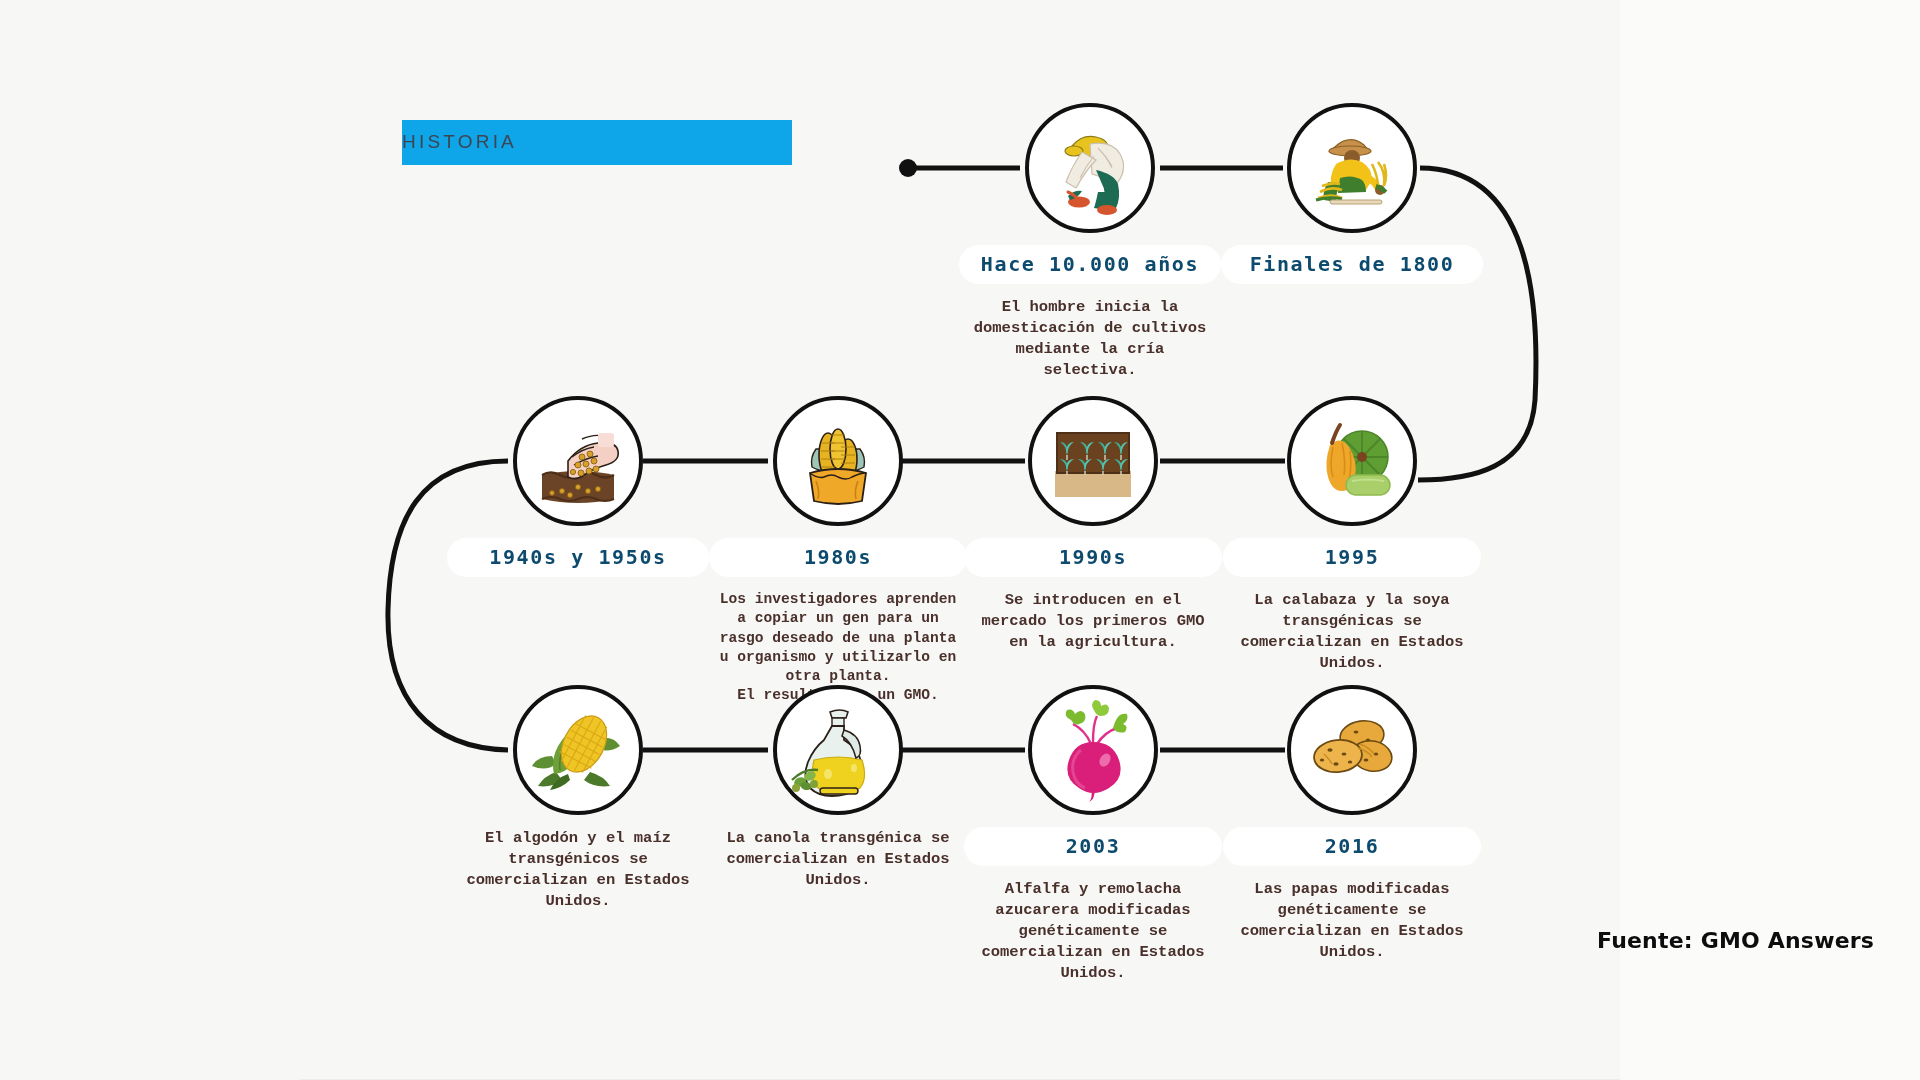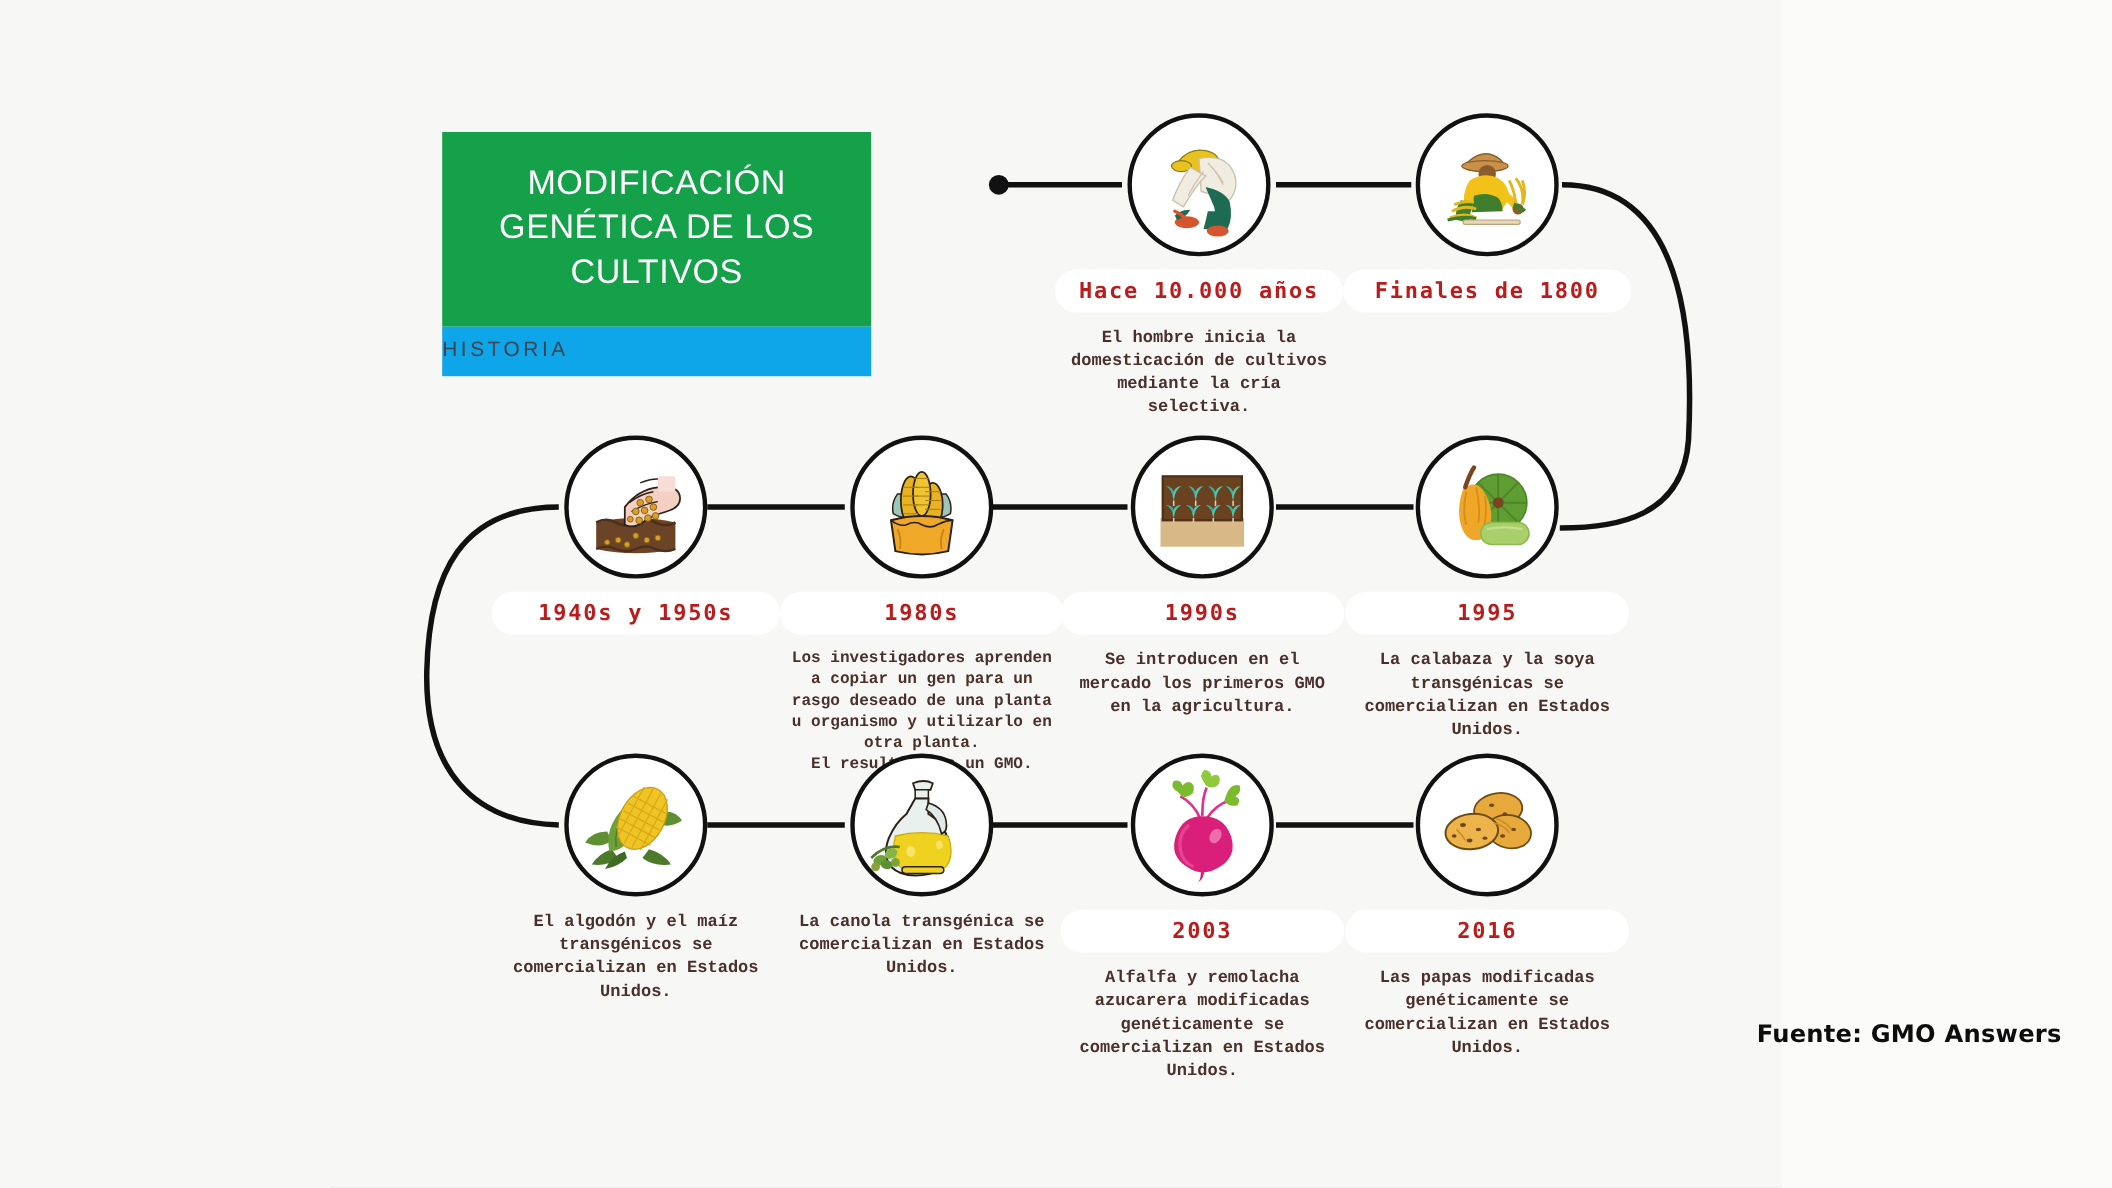--- a/index.html
+++ b/index.html
@@ -101,21 +101,21 @@
     align-items: center;
     justify-content: center;
   }
   .circle svg { display: block; }
 
   .label {
     margin: 12px auto 0;
     background: #ffffff;
     border-radius: 22px;
     padding: 9px 6px 10px;
-    color: #b91c1c;
+    color: #0c4a6e;
     font-family: "DejaVu Sans Mono", monospace;
     font-size: 20px;
     font-weight: 700;
     letter-spacing: 1.6px;
     white-space: nowrap;
     line-height: 1;
   }
   .label.w-wide { width: 262px; }
   .label.w-std  { width: 258px; }
 
@@ -164,25 +164,20 @@
     <line x1="768" y1="461" x2="643" y2="461" stroke="#111111" stroke-width="5"></line>
 
     <path d="M 508 461 C 420 461 390 520 388 610 C 386 700 430 748 508 750" fill="none" stroke="#111111" stroke-width="5"></path>
 
     <line x1="643" y1="750" x2="768" y2="750" stroke="#111111" stroke-width="5"></line>
     <line x1="900" y1="750" x2="1025" y2="750" stroke="#111111" stroke-width="5"></line>
     <line x1="1160" y1="750" x2="1285" y2="750" stroke="#111111" stroke-width="5"></line>
   </svg>
 
   <div id="title-block">
-    <div id="title-green">
-      <div class="line">MODIFICACIÓN</div>
-      <div class="line">GENÉTICA DE LOS</div>
-      <div class="line">CULTIVOS</div>
-    </div>
     <div id="title-sub">
       <span>HISTORIA</span>
     </div>
   </div>
 
   <div class="node" style="left:1090px; top:103px;">
     <div class="circle">
       <svg width="104" height="104" viewBox="0 0 104 104">
         <path d="M34 30 q10 -12 24 -9 q14 3 12 14 l-22 6 z" fill="#e8c21d"></path>
         <path d="M34 30 q10 -12 24 -9 q14 3 12 14 l-22 6 z" fill="none" stroke="#8c7a14" stroke-width="1.2"></path>

